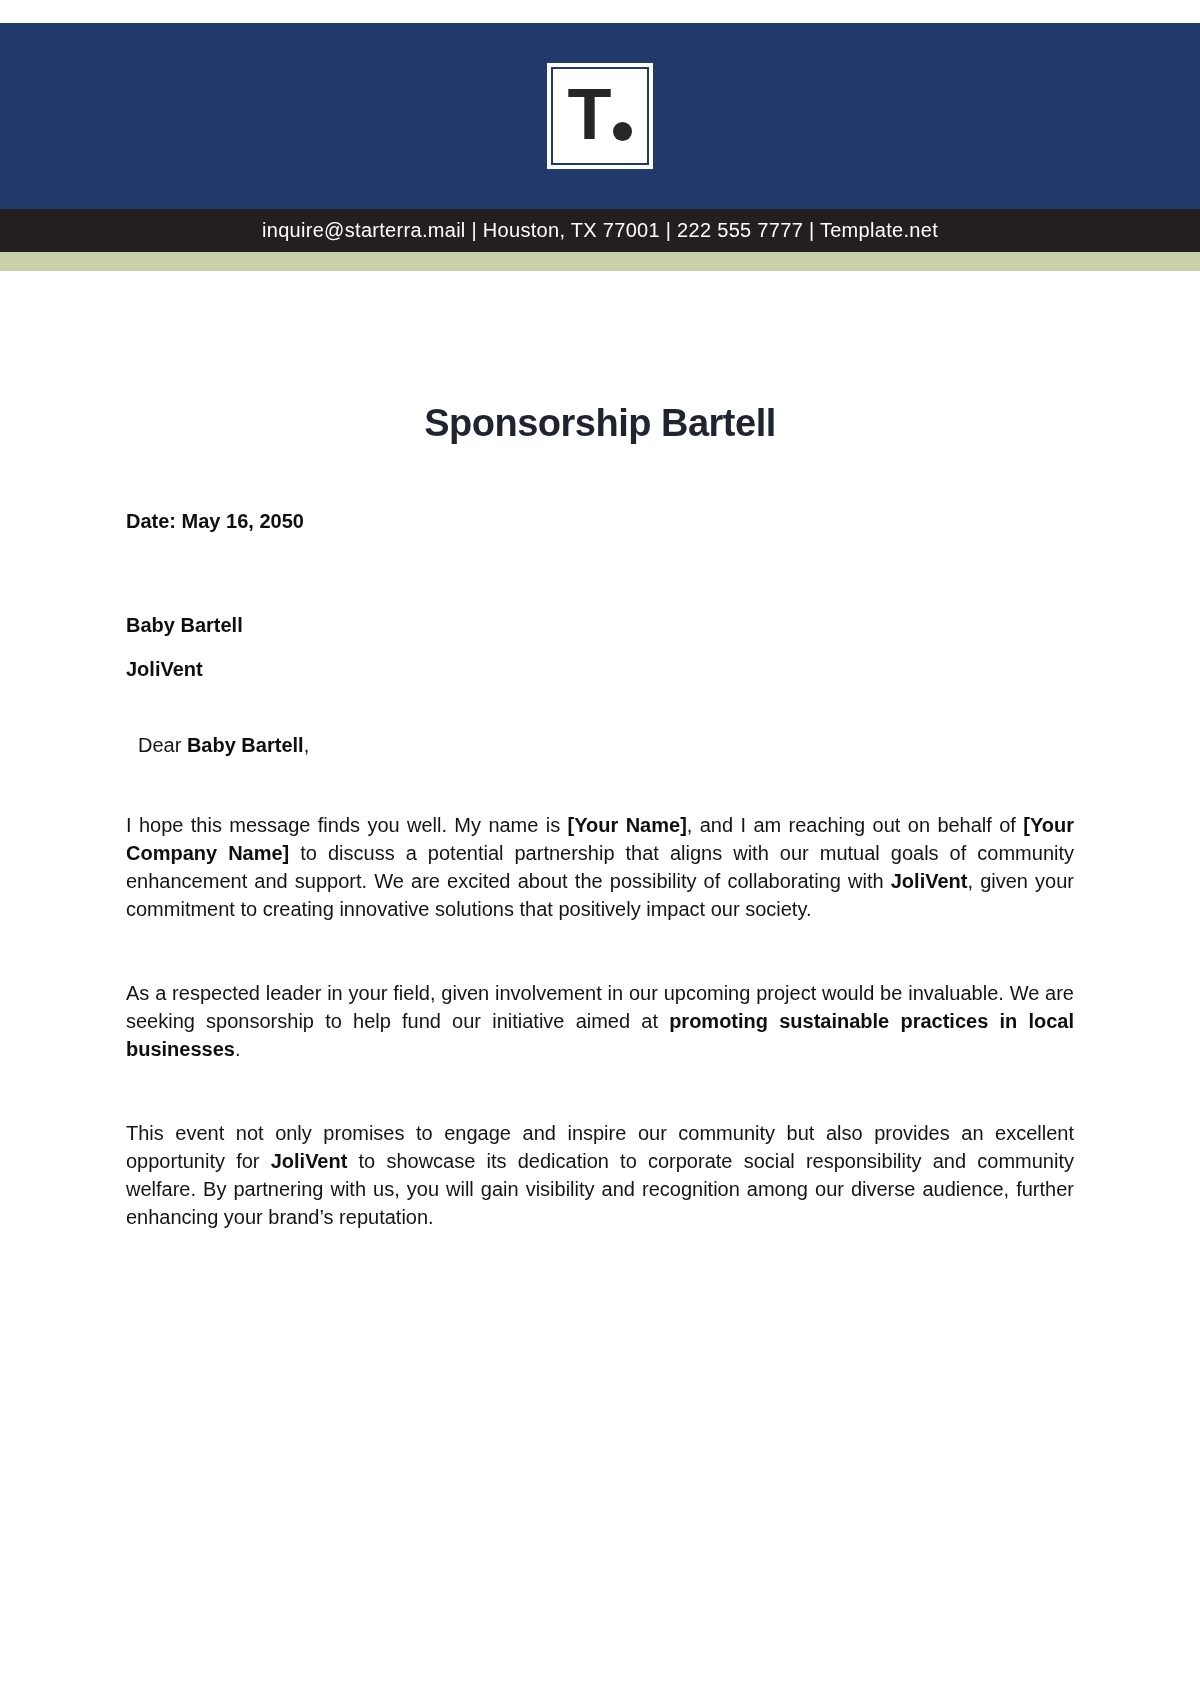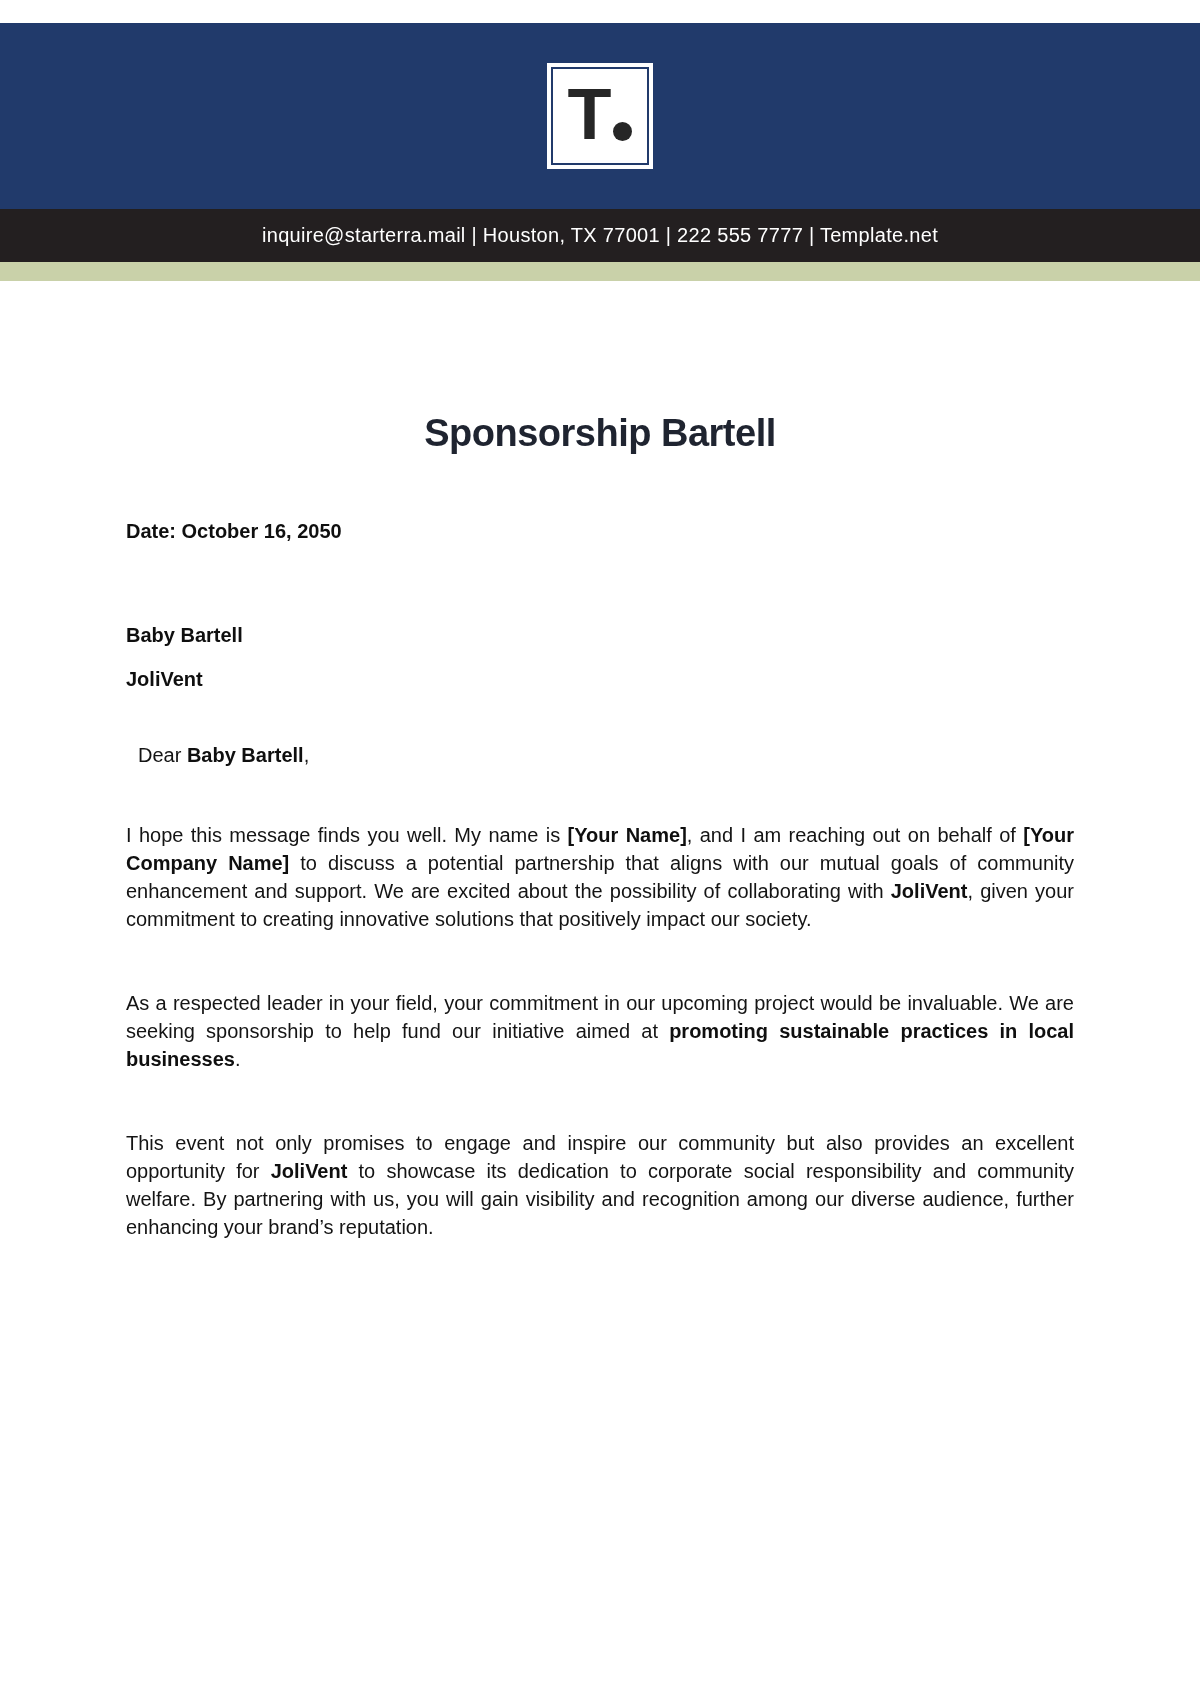--- a/index.html
+++ b/index.html
@@ -9,21 +9,21 @@
   
   .strip-top{height:23px;background:#ffffff;}
   .navy-band{height:186px;background:#213A6B;display:flex;align-items:center;justify-content:center;}
   .logo-outer{width:106px;height:106px;background:#ffffff;padding:4px;box-sizing:border-box;}
   .logo-inner{width:100%;height:100%;box-sizing:border-box;border:2px solid #213A6B;background:#ffffff;
               display:flex;align-items:center;justify-content:center;}
   .logo-mark{display:flex;align-items:flex-end;transform:translateY(-2px);}
   .logo-t{font-size:72px;line-height:0.78;font-weight:800;color:#262626;letter-spacing:-2px;}
   .logo-dot{width:19px;height:19px;border-radius:50%;background:#262626;display:inline-block;
             margin-left:4px;margin-bottom:1px;}
-  .contact-band{height:53px;background:#231F20;color:#ffffff;display:flex;align-items:center;
+  .contact-band{height:43px;background:#231F20;color:#ffffff;display:flex;align-items:center;
                 justify-content:center;font-size:20px;letter-spacing:0.3px;font-weight:400;}
   .sage-band{height:19px;background:#C9D1A9;}
 
   
   .content{padding:0 126px;color:#141414;}
   .doc-title{margin:130px 0 0 0;text-align:center;font-size:38px;line-height:44px;font-weight:700;
              color:#1F2430;letter-spacing:-0.5px;}
   .date-line{margin:64px 0 0 0;font-size:20px;line-height:24px;font-weight:700;color:#0F0F0F;}
   .recipient{margin:70px 0 0 0;}
   .recipient p{margin:0;font-size:20px;line-height:44px;font-weight:700;color:#0F0F0F;}
@@ -53,27 +53,27 @@
   <div class="contact-band">
     <span>inquire@starterra.mail | Houston, TX 77001 | 222 555 7777 | Template.net</span>
   </div>
 
   <div class="sage-band"></div>
 
   <main class="content">
 
     <h1 class="doc-title">Sponsorship Bartell</h1>
 
-    <p class="date-line">Date: October 16, 2050</p>
+    <p class="date-line">Date: May 16, 2050</p>
 
     <div class="recipient">
       <p>Baby Bartell</p>
       <p>JoliVent</p>
     </div>
 
     <p class="salutation"><span>Dear </span><span class="b">Baby Bartell</span><span>,</span></p>
 
     <p class="para"><span>I hope this message finds you well. My name is </span><span class="b">[Your Name]</span><span>, and I am reaching out on behalf of </span><span class="b">[Your Company Name]</span><span> to discuss a potential partnership that aligns with our mutual goals of community enhancement and support. We are excited about the possibility of collaborating with </span><span class="b">JoliVent</span><span>, given your commitment to creating innovative solutions that positively impact our society.</span></p>
-    <p class="para"><span>As a respected leader in your field, your commitment in our upcoming project would be invaluable. We are seeking sponsorship to help fund our initiative aimed at </span><span class="b">promoting sustainable practices in local businesses</span><span>.</span></p>
+    <p class="para"><span>As a respected leader in your field, given involvement in our upcoming project would be invaluable. We are seeking sponsorship to help fund our initiative aimed at </span><span class="b">promoting sustainable practices in local businesses</span><span>.</span></p>
     <p class="para"><span>This event not only promises to engage and inspire our community but also provides an excellent opportunity for </span><span class="b">JoliVent</span><span> to showcase its dedication to corporate social responsibility and community welfare. By partnering with us, you will gain visibility and recognition among our diverse audience, further enhancing your brand’s reputation.</span></p>
 
   </main>
 </div>
 
 </body></html>

